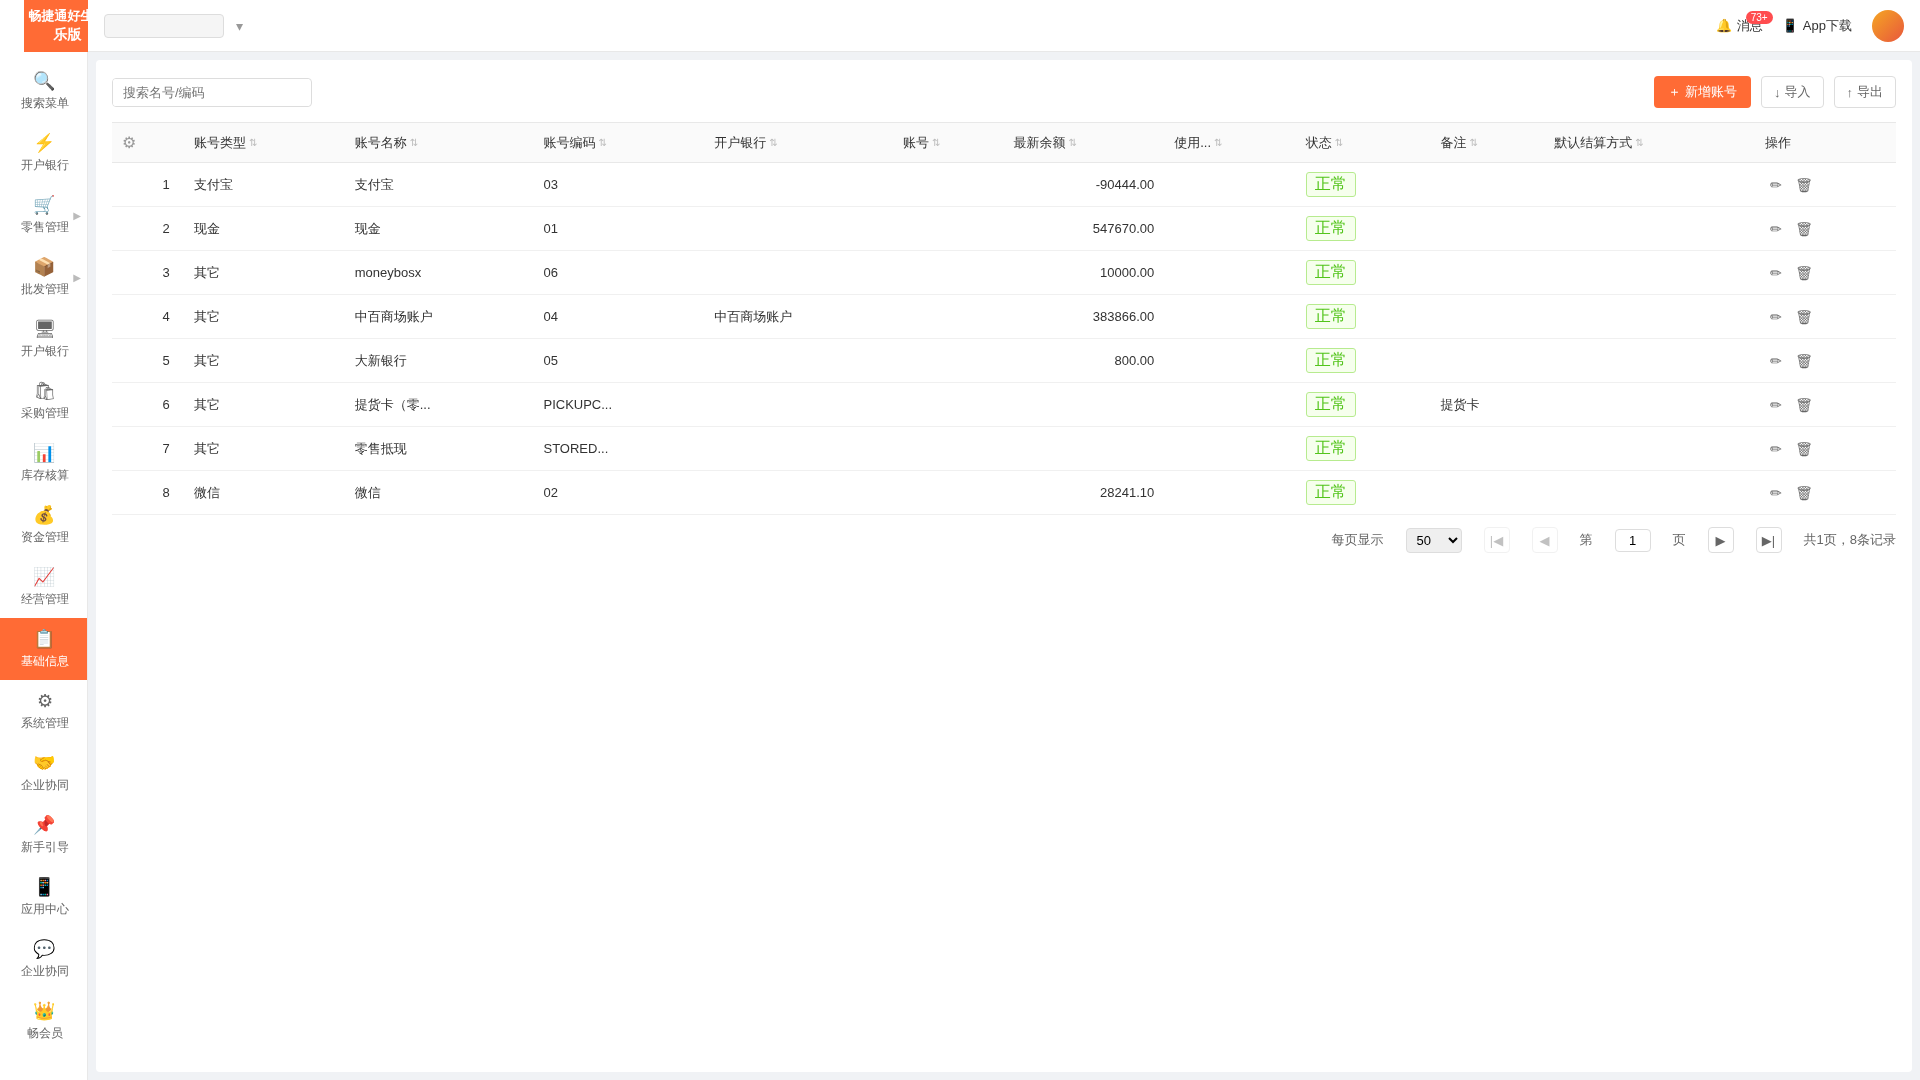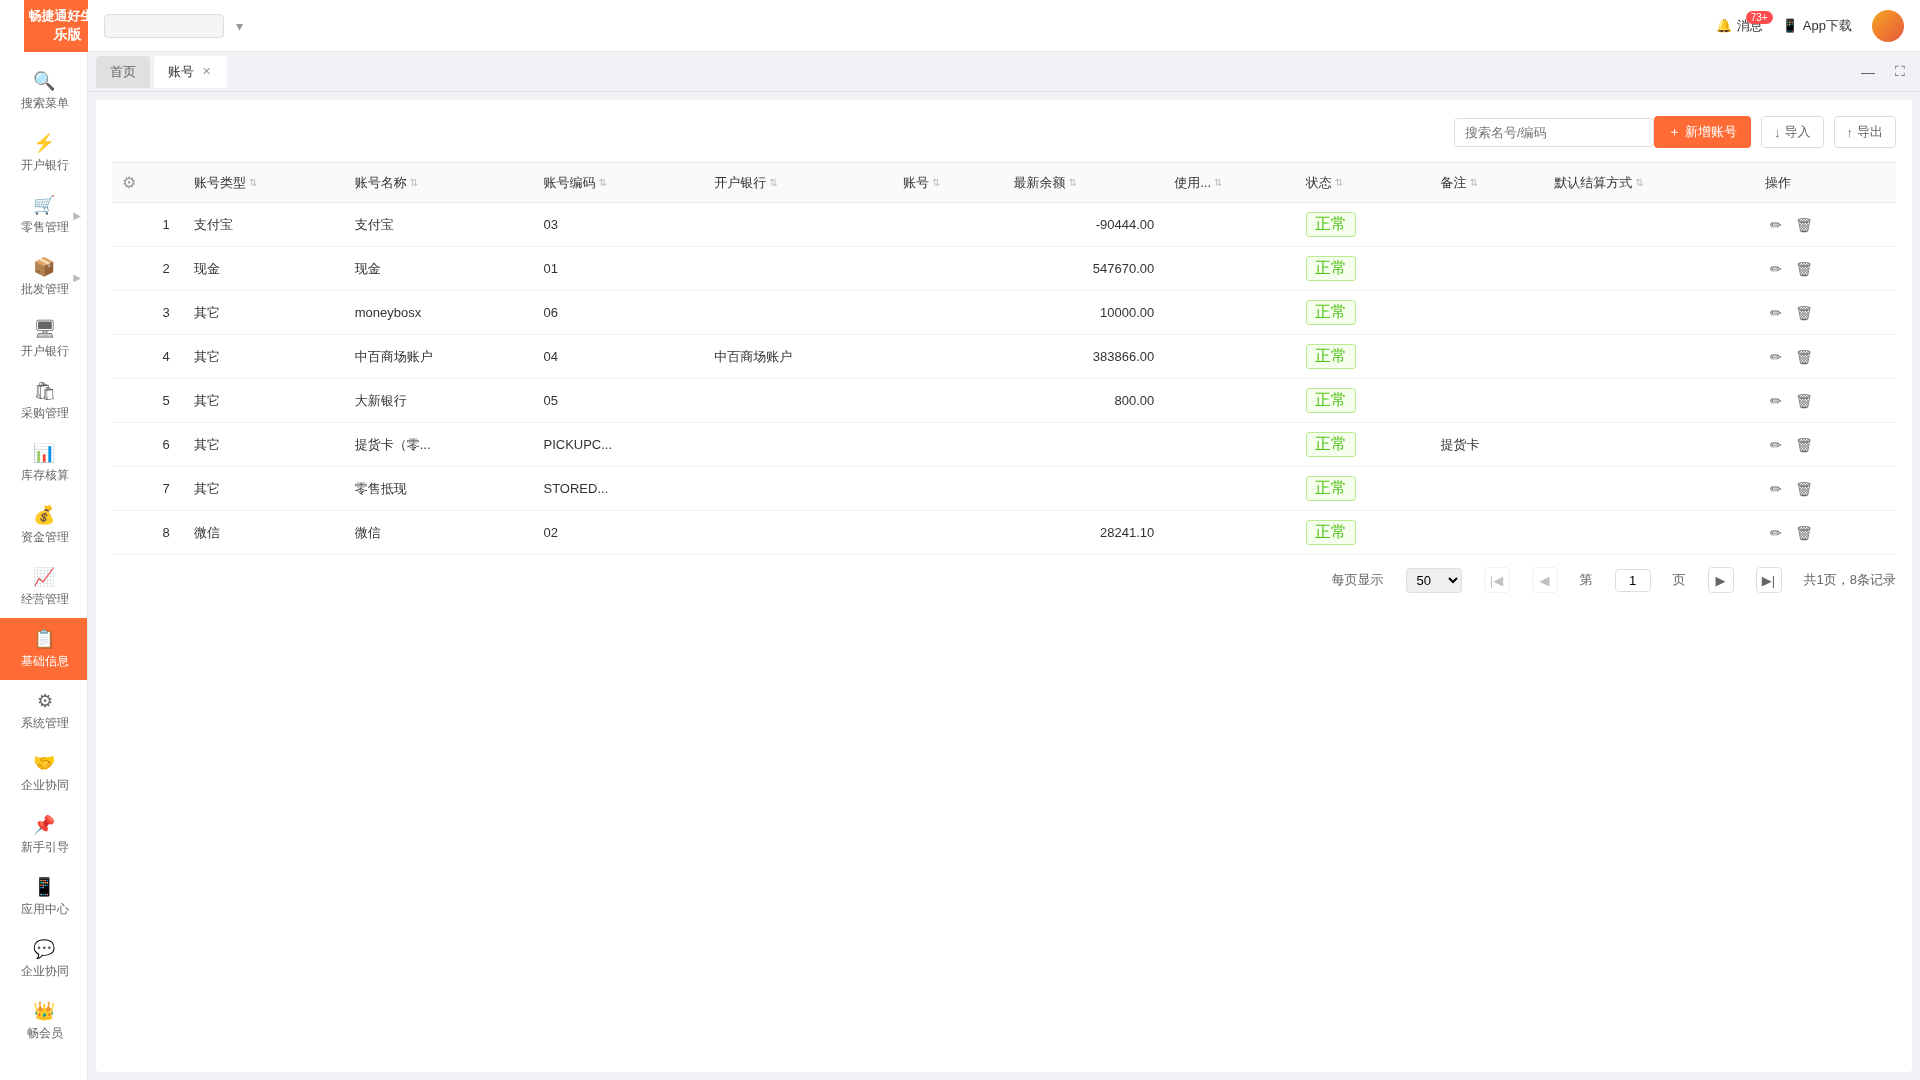--- a/index.html
+++ b/index.html
@@ -182,21 +182,21 @@
       overflow: auto;
       background: #fff;
       margin: 8px;
       border-radius: 4px;
     }
 
     
     .toolbar {
       display: flex;
       align-items: center;
-      justify-content: flex-end;
+      justify-content: space-between;
       margin-bottom: 14px;
     }
     .search-box {
       display: flex;
       align-items: center;
       border: 1px solid #ddd;
       border-radius: 4px;
       overflow: hidden;
       width: 200px;
     }
@@ -436,33 +436,20 @@
         <span class="badge">73+</span>
       </div>
       <div class="topbar-app">
         <span>📱</span>
         <span>App下载</span>
       </div>
       <div class="avatar" style="background: linear-gradient(135deg, #f5a623, #e8573c);"></div>
     </div>
   </div>
 
-  <div class="tabbar">
-    <div class="tab">
-      <span>首页</span>
-    </div>
-    <div class="tab active">
-      <span>账号</span>
-      <span class="tab-close">✕</span>
-    </div>
-    <div class="tab-actions">
-      <div class="tab-action-btn">—</div>
-      <div class="tab-action-btn">⛶</div>
-    </div>
-  </div>
 
   <div class="content">
 
     <div class="toolbar">
       <div class="search-box">
         <input class="search-input" type="text" placeholder="搜索名号/编码" style="">
         <button class="search-btn">🔍</button>
       </div>
       <div class="toolbar-right">
         <button class="btn-primary">

